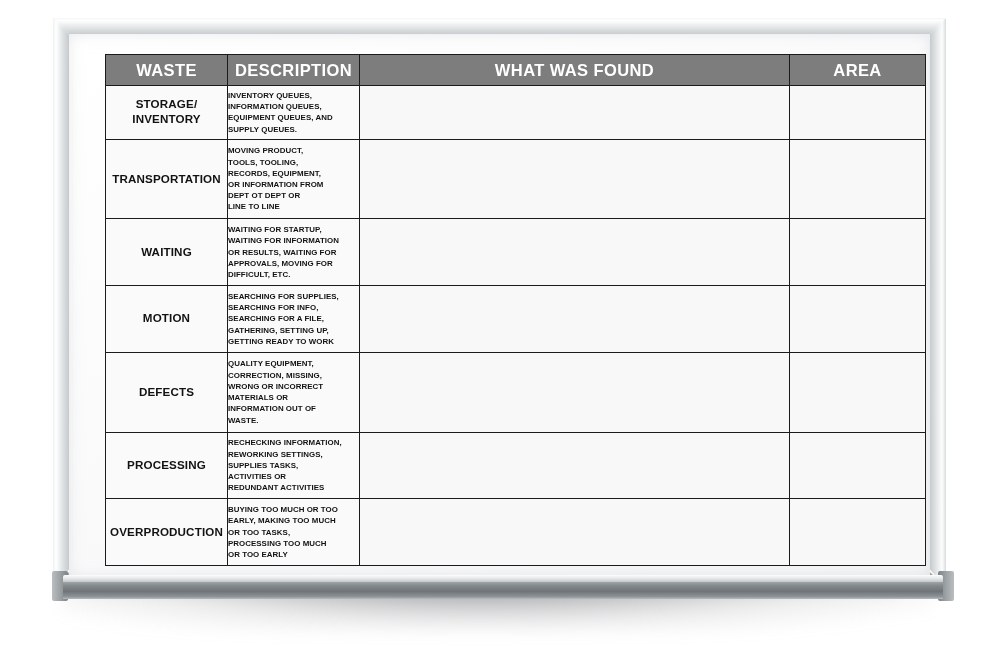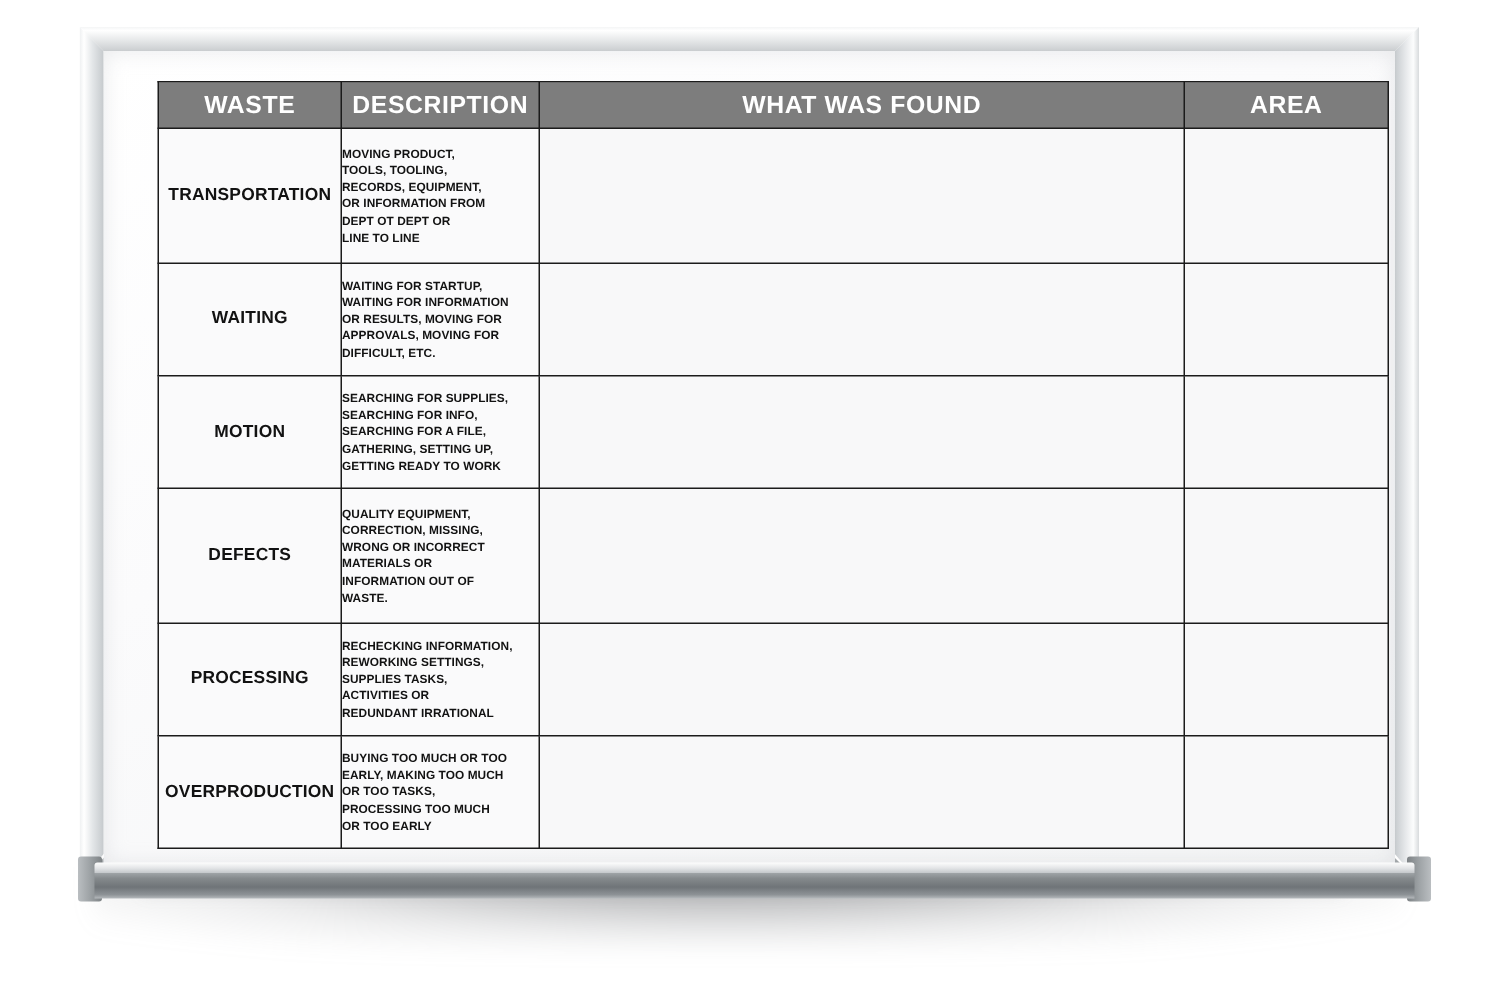--- a/index.html
+++ b/index.html
@@ -226,41 +226,55 @@
             <tr>
               <th>WASTE</th>
               <th>DESCRIPTION</th>
               <th>WHAT WAS FOUND</th>
               <th>AREA</th>
             </tr>
           </thead>
           <tbody id="grid-body">
               <tr>
                 <td class="waste-cell">
+                  <span class="desc-line">STORAGE/</span>
+                  <span class="desc-line">INVENTORY</span>
+                </td>
+                <td class="desc-cell">
+                  <span class="desc-line">INVENTORY QUEUES,</span>
+                  <span class="desc-line">INFORMATION QUEUES,</span>
+                  <span class="desc-line">EQUIPMENT QUEUES, AND</span>
+                  <span class="desc-line">SUPPLY QUEUES.</span>
+                </td>
+                <td class="found-cell"></td>
+                <td class="area-cell"></td>
+              </tr>
+              <tr>
+                <td class="waste-cell">
                   <span class="desc-line">TRANSPORTATION</span>
                 </td>
                 <td class="desc-cell">
                   <span class="desc-line">MOVING PRODUCT,</span>
                   <span class="desc-line">TOOLS, TOOLING,</span>
                   <span class="desc-line">RECORDS, EQUIPMENT,</span>
                   <span class="desc-line">OR INFORMATION FROM</span>
                   <span class="desc-line">DEPT OT DEPT OR</span>
                   <span class="desc-line">LINE TO LINE</span>
                 </td>
                 <td class="found-cell"></td>
                 <td class="area-cell"></td>
               </tr>
               <tr>
                 <td class="waste-cell">
                   <span class="desc-line">WAITING</span>
                 </td>
                 <td class="desc-cell">
                   <span class="desc-line">WAITING FOR STARTUP,</span>
                   <span class="desc-line">WAITING FOR INFORMATION</span>
-                  <span class="desc-line">OR RESULTS, MOVING FOR</span>
+                  <span class="desc-line">OR RESULTS, WAITING FOR</span>
                   <span class="desc-line">APPROVALS, MOVING FOR</span>
                   <span class="desc-line">DIFFICULT, ETC.</span>
                 </td>
                 <td class="found-cell"></td>
                 <td class="area-cell"></td>
               </tr>
               <tr>
                 <td class="waste-cell">
                   <span class="desc-line">MOTION</span>
                 </td>
@@ -291,21 +305,21 @@
               </tr>
               <tr>
                 <td class="waste-cell">
                   <span class="desc-line">PROCESSING</span>
                 </td>
                 <td class="desc-cell">
                   <span class="desc-line">RECHECKING INFORMATION,</span>
                   <span class="desc-line">REWORKING SETTINGS,</span>
                   <span class="desc-line">SUPPLIES TASKS,</span>
                   <span class="desc-line">ACTIVITIES OR</span>
-                  <span class="desc-line">REDUNDANT IRRATIONAL</span>
+                  <span class="desc-line">REDUNDANT ACTIVITIES</span>
                 </td>
                 <td class="found-cell"></td>
                 <td class="area-cell"></td>
               </tr>
               <tr>
                 <td class="waste-cell">
                   <span class="desc-line">OVERPRODUCTION</span>
                 </td>
                 <td class="desc-cell">
                   <span class="desc-line">BUYING TOO MUCH OR TOO</span>

